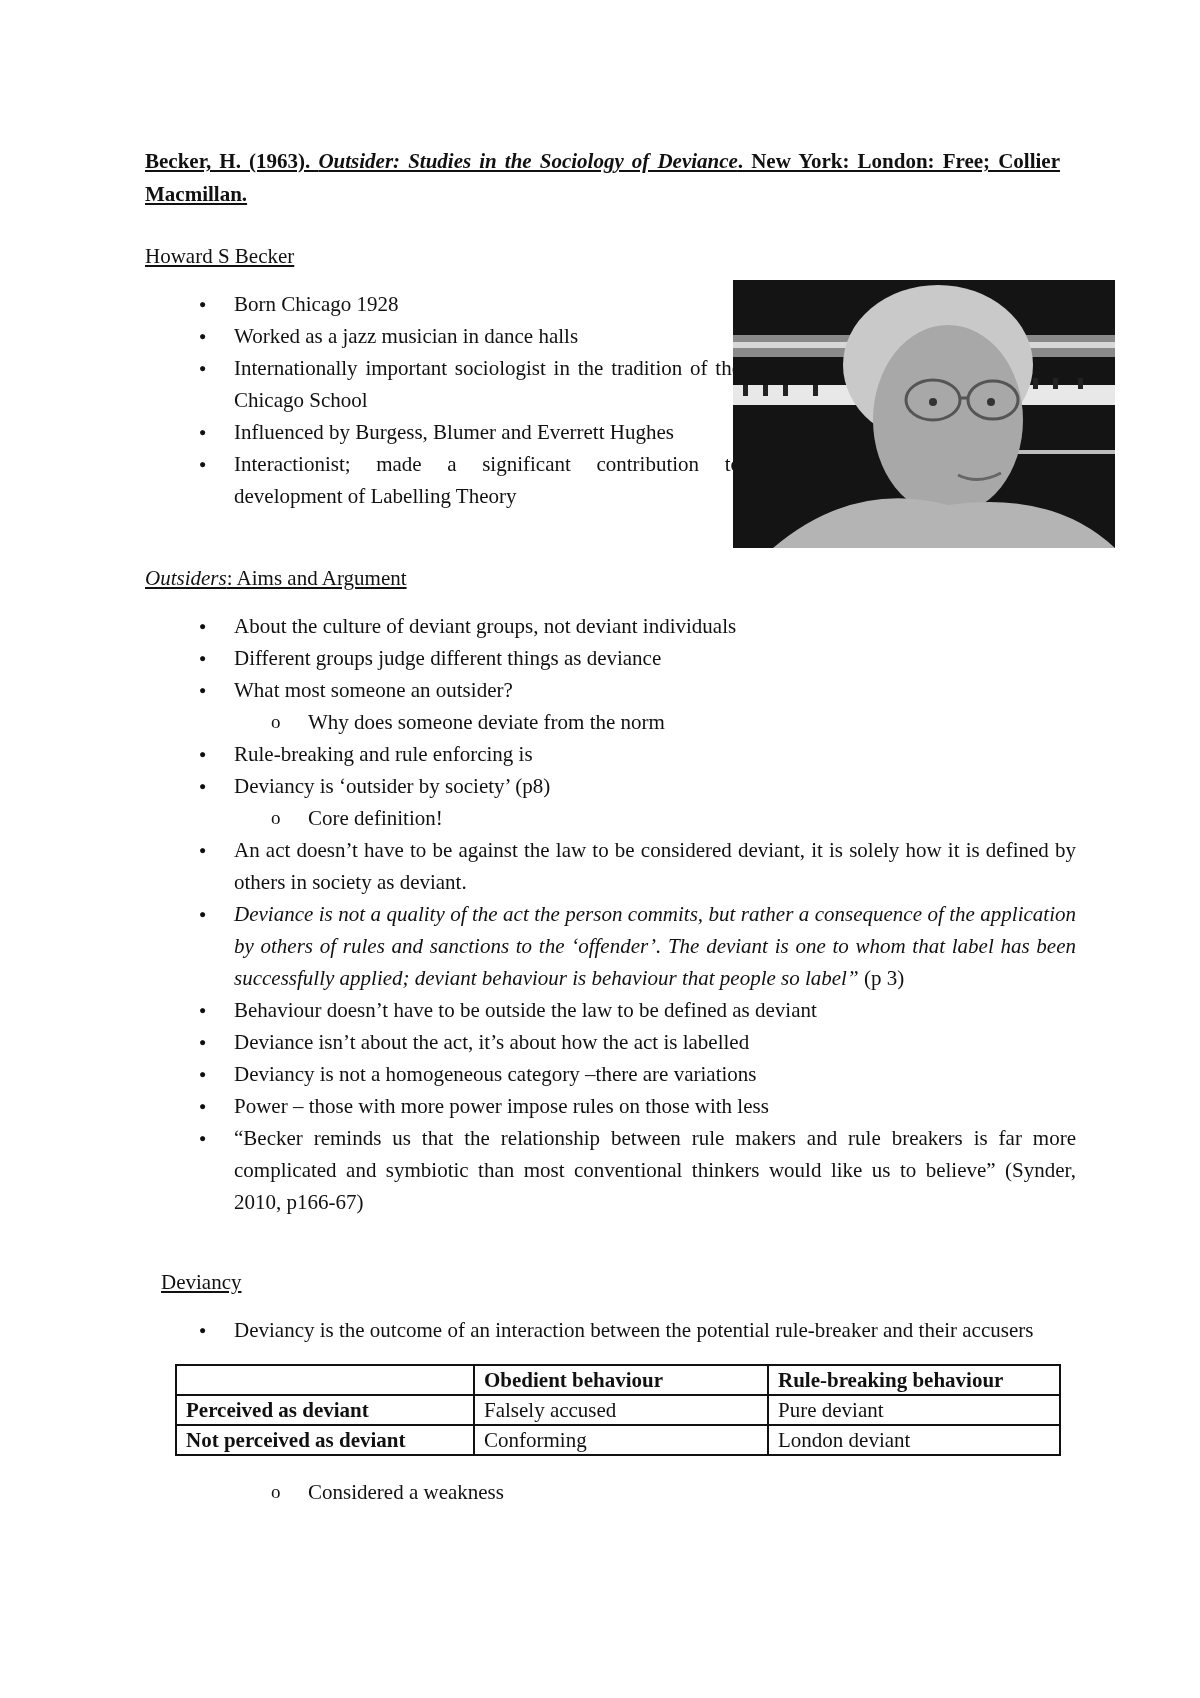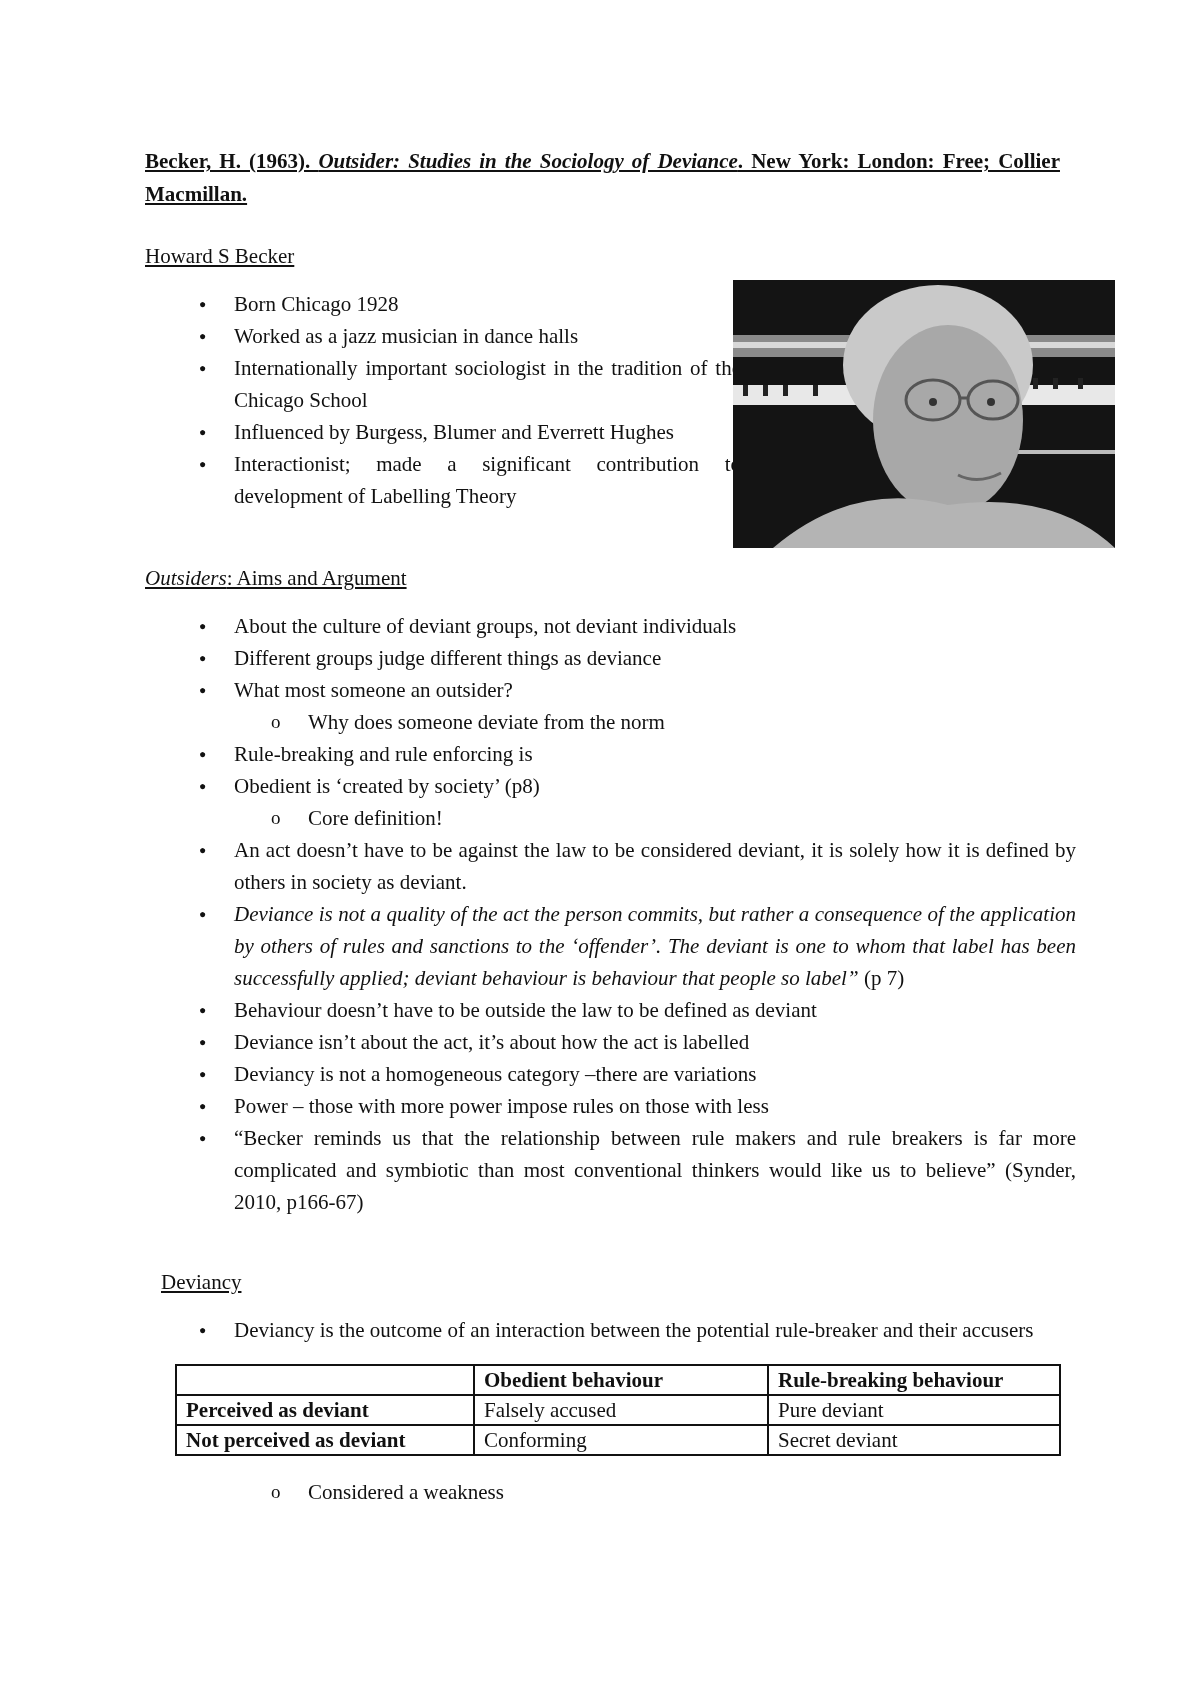--- a/index.html
+++ b/index.html
@@ -74,24 +74,24 @@
   </div>
 
   <div class="section-head" style="top:562px;"><span class="it">Outsiders</span><span>: Aims and Argument</span></div>
 
   <ul class="blist" style="top:594px; width:915px;">
     <li><span>About the culture of deviant groups, not deviant individuals</span></li>
     <li><span>Different groups judge different things as deviance</span></li>
     <li><span>What most someone an outsider?</span></li>
     <li class="sub"><span>Why does someone deviate from the norm</span></li>
     <li><span>Rule-breaking and rule enforcing is</span></li>
-    <li><span>Obedient is ‘created by society’ (p8)</span></li>
+    <li><span>Deviancy is ‘outsider by society’ (p8)</span></li>
     <li class="sub"><span>Core definition!</span></li>
     <li class="justify"><span>An act doesn’t have to be against the law to be considered deviant, it is solely how it is defined by others in society as deviant.</span></li>
-    <li class="italic justify"><span class="main">Deviance is not a quality of the act the person commits, but rather a consequence of the application by others of rules and sanctions to the ‘offender’. The deviant is one to whom that label has been successfully applied; deviant behaviour is behaviour that people so label”</span><span> (p 7)</span></li>
+    <li class="italic justify"><span class="main">Deviance is not a quality of the act the person commits, but rather a consequence of the application by others of rules and sanctions to the ‘offender’. The deviant is one to whom that label has been successfully applied; deviant behaviour is behaviour that people so label”</span><span> (p 3)</span></li>
     <li><span>Behaviour doesn’t have to be outside the law to be defined as deviant</span></li>
     <li><span>Deviance isn’t about the act, it’s about how the act is labelled</span></li>
     <li><span>Deviancy is not a homogeneous category –there are variations</span></li>
     <li><span>Power – those with more power impose rules on those with less</span></li>
     <li class="justify"><span>“Becker reminds us that the relationship between rule makers and rule breakers is far more complicated and symbiotic than most conventional thinkers would like us to believe” (Synder, 2010, p166-67)</span></li>
   </ul>
 
   <div class="section-head" style="top:1266px;margin-left:16px;">Deviancy</div>
 
   <ul class="blist" style="top:1298px; width:915px;">
@@ -106,21 +106,21 @@
       <td class="b">Rule-breaking behaviour</td>
     </tr>
     <tr>
       <td class="b">Perceived as deviant</td>
       <td>Falsely accused</td>
       <td>Pure deviant</td>
     </tr>
     <tr>
       <td class="b">Not perceived as deviant</td>
       <td>Conforming</td>
-      <td>Secret deviant</td>
+      <td>London deviant</td>
     </tr>
   </tbody>
     </table>
 
   <ul class="blist" style="top:1460px; width:915px;">
     <li class="sub"><span>Considered a weakness</span></li>
   </ul>
 
 </div>
 

